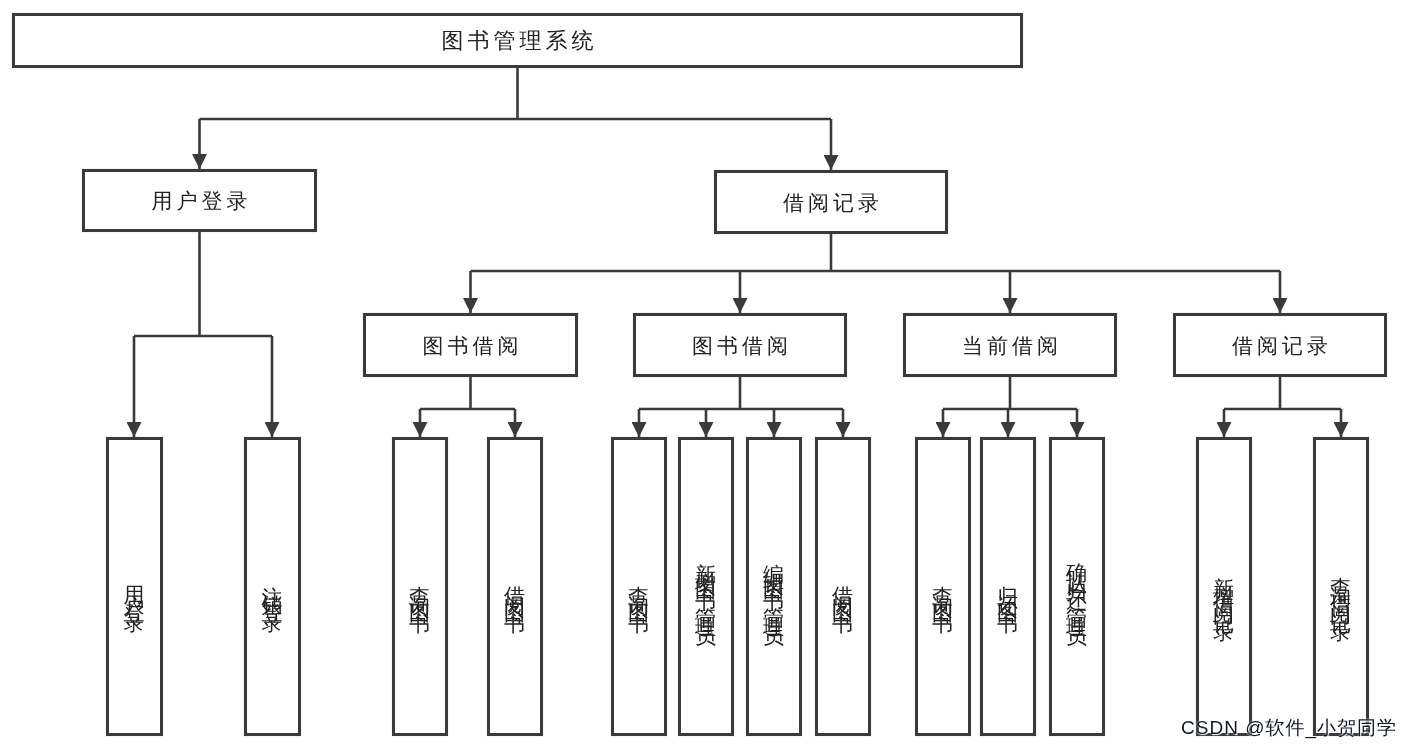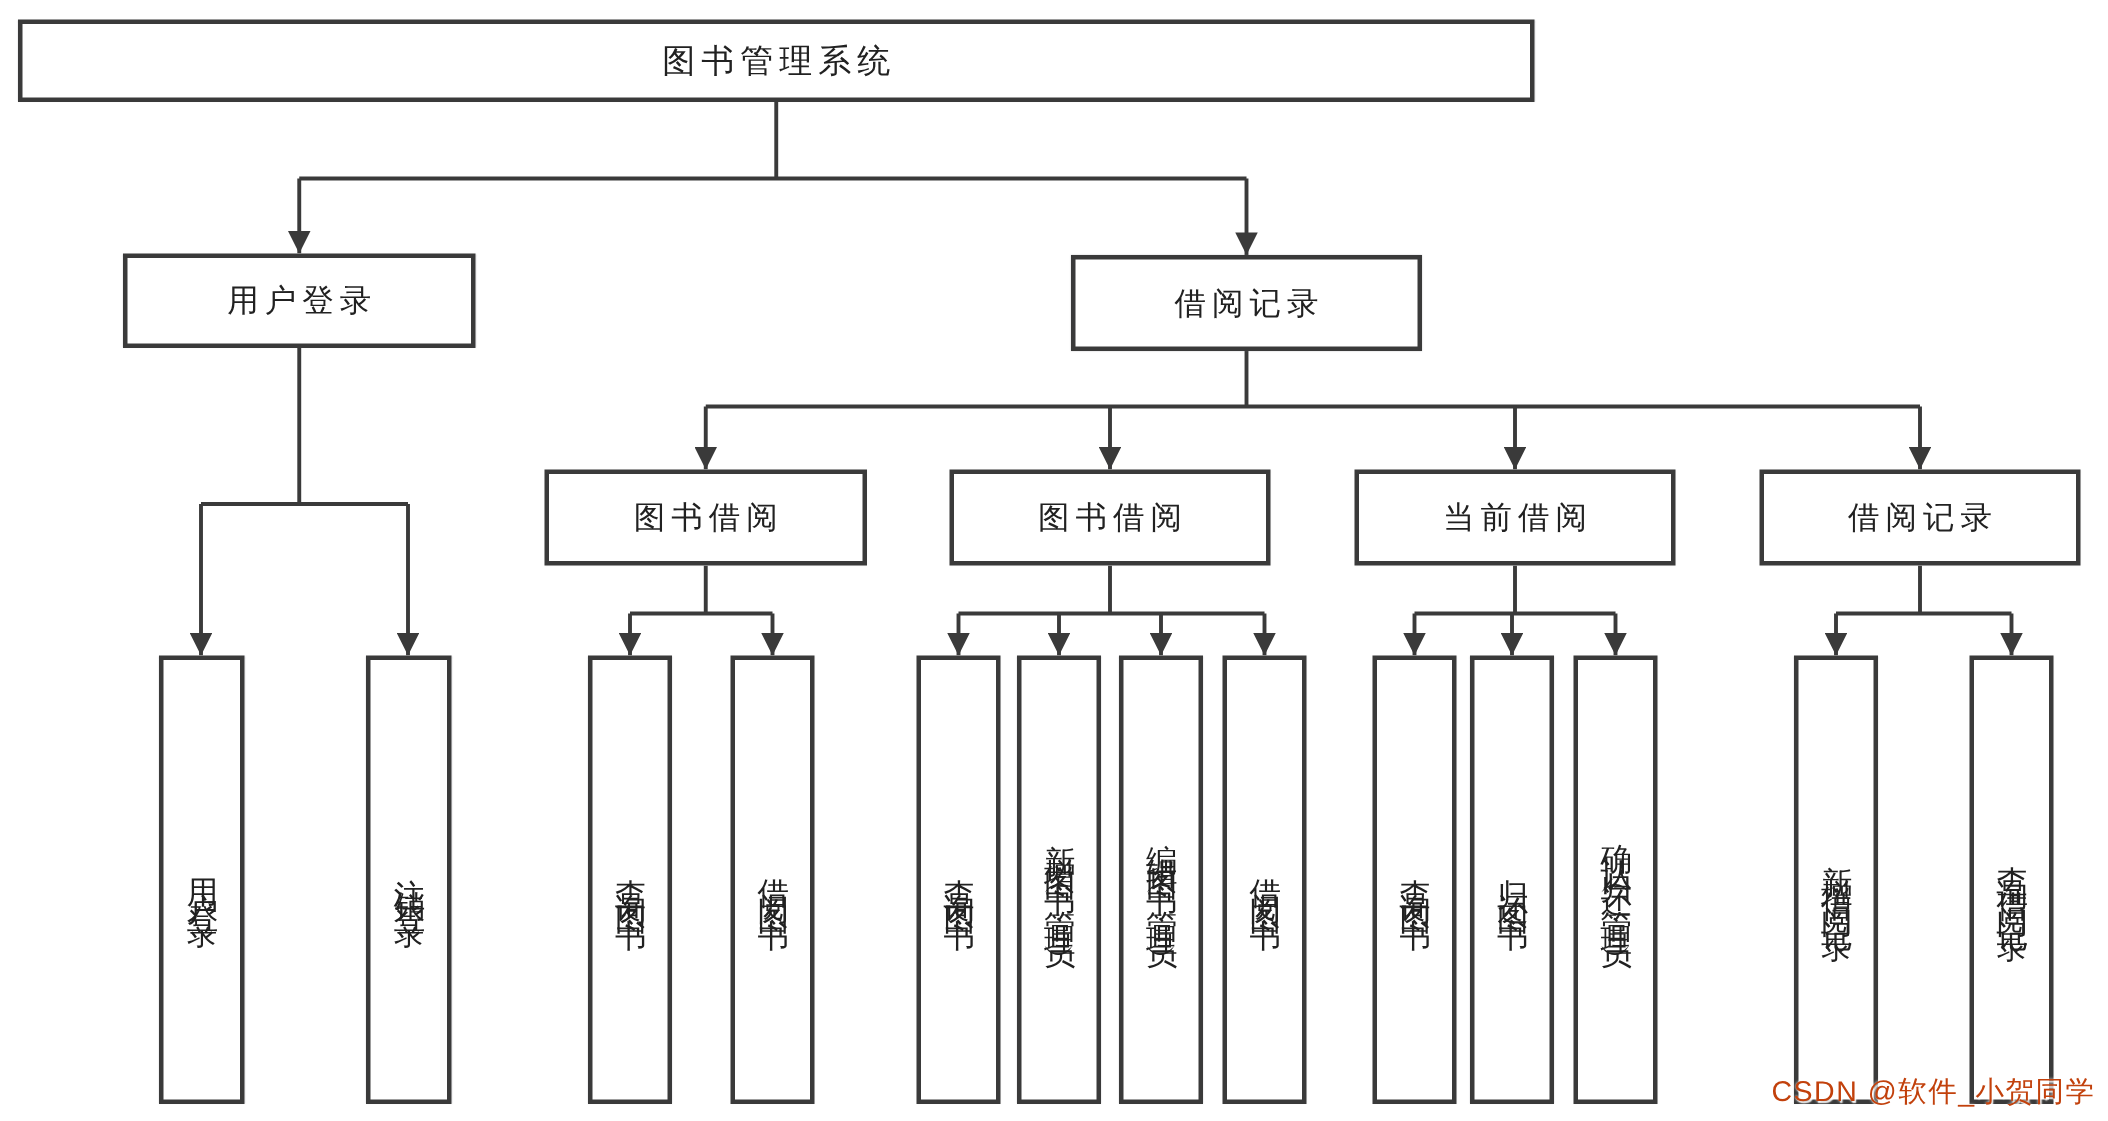--- a/index.html
+++ b/index.html
@@ -34,21 +34,21 @@
     writing-mode:vertical-rl;
     text-orientation:mixed;
     font-size:21px;
     letter-spacing:9px;
     line-height:1;
   }
   .watermark{
     position:absolute;
     right:8px;bottom:6px;
     font-size:19px;
-    color:#c2410c;
+    color:#0f172a;
     text-shadow:0 0 2px #ffffff,1px 1px 1px #ffffff;
     letter-spacing:1px;
     white-space:nowrap;
   }
 </style>
 </head>
 <body>
 
 <div id="canvas">
 

